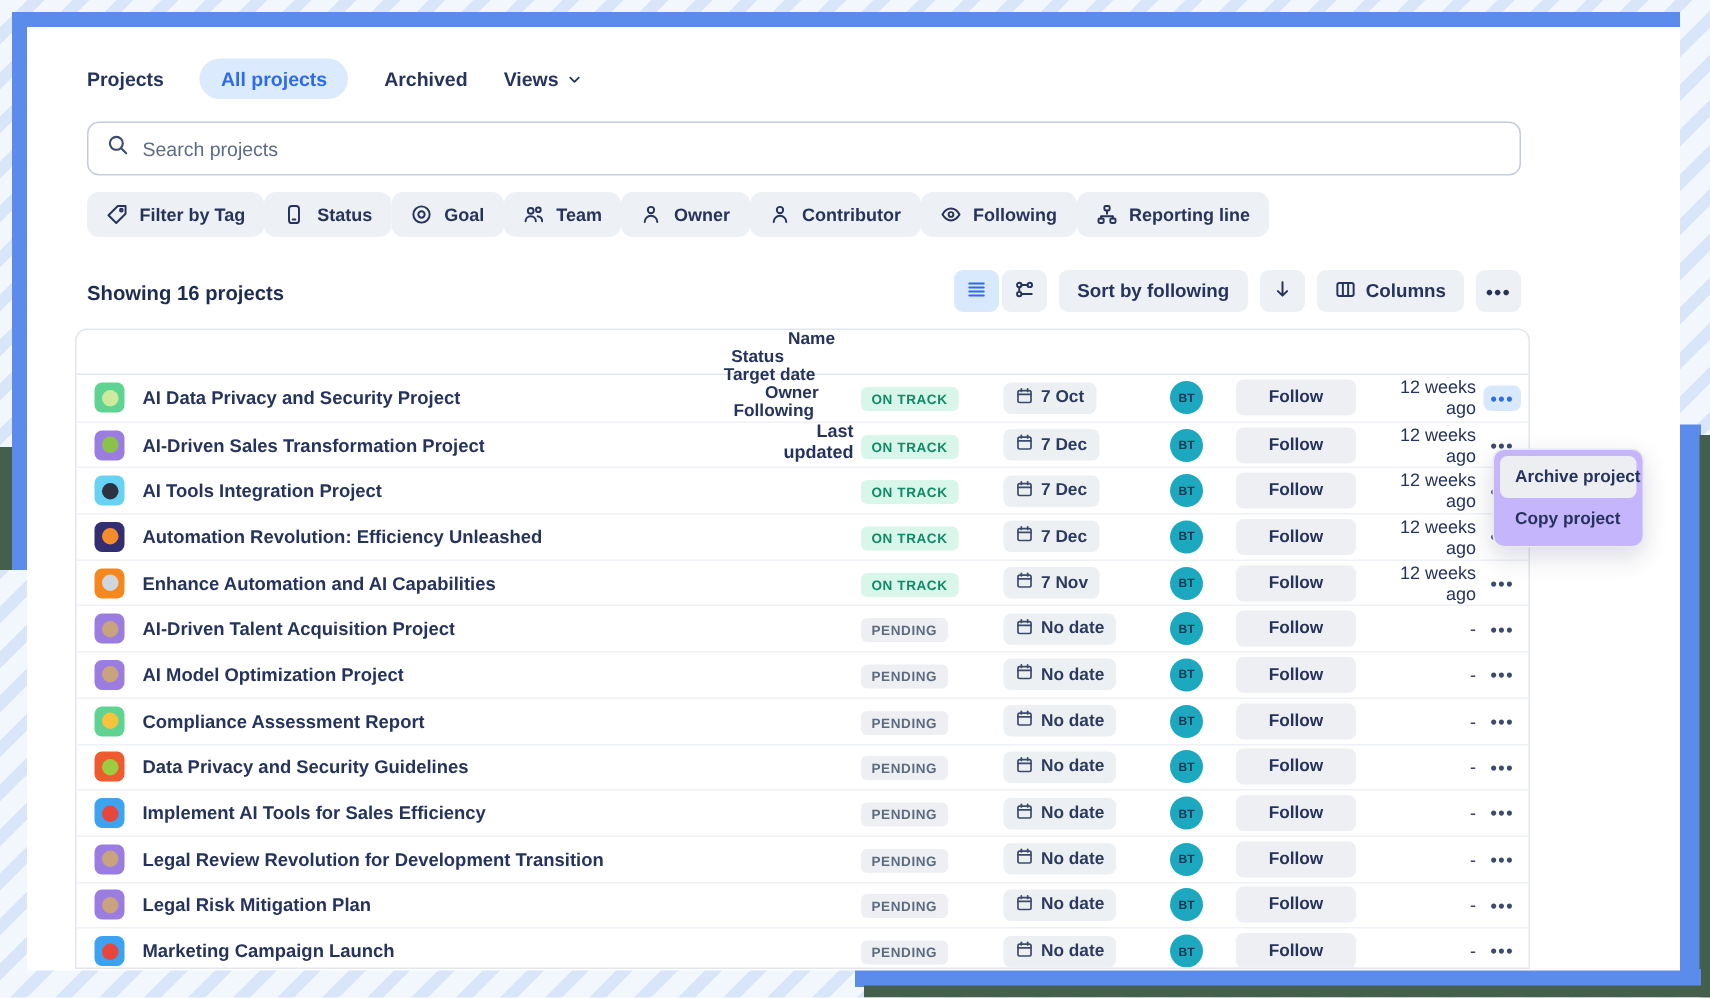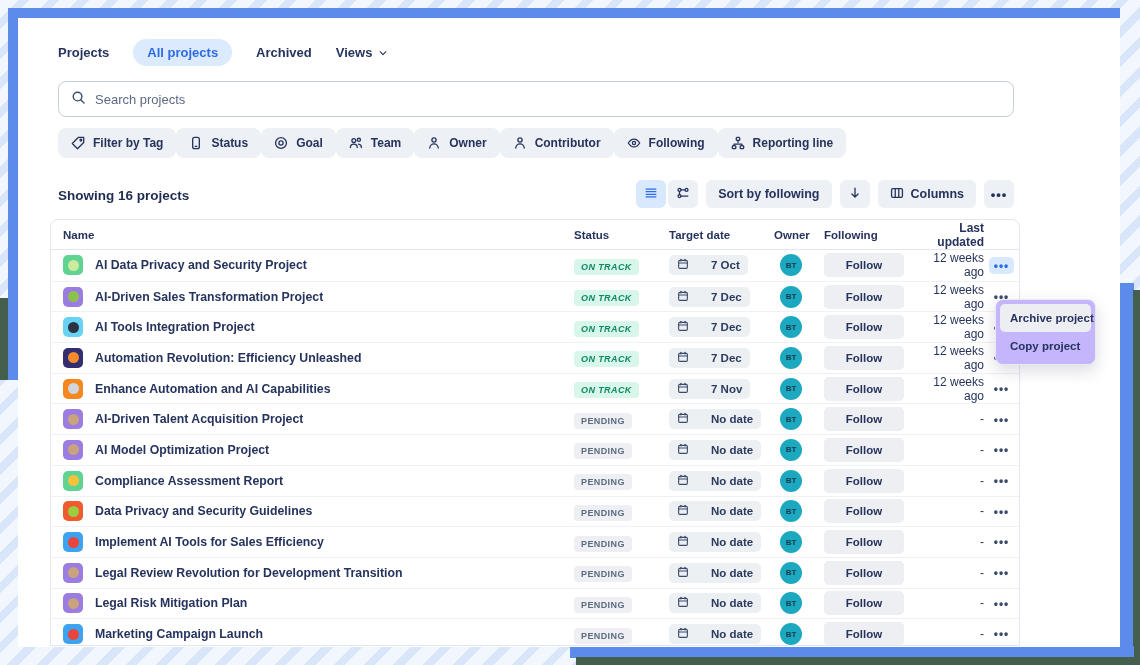--- a/index.html
+++ b/index.html
@@ -43,40 +43,40 @@
   .summary { position:absolute; left:40px; top:170px; font-size:13.5px; font-weight:700; color:#1f2c52; }
   .toolbar { position:absolute; top:162px; right:106px; display:flex; align-items:center; gap:8px; height:28px; }
   .tbtn { height:28px; background:#edf0f4; border:none; border-radius:6px; display:flex; align-items:center; justify-content:center; gap:7px; font-size:12.5px; font-weight:600; color:#26335d; cursor:pointer; font-family:"Liberation Sans",sans-serif; padding:0 12px; }
   .tbtn.icon-only { width:30px; padding:0; }
   .tbtn.view-active { background:#d9e9fd; }
   .view-group { display:flex; gap:2px; }
   .more-dots { font-size:13px; font-weight:700; letter-spacing:1px; color:#26335d; line-height:1; }
 
   
   .table { position:absolute; left:32px; top:201px; width:970px; height:427px; border:1px solid #e2e6ee; border-radius:8px 8px 0 0; overflow:hidden; background:#fff; }
-  .thead { display:flex; align-items:center; height:30px; border-bottom:1px solid #e2e6ee; font-size:11.5px; font-weight:600; color:#26335d; }
+  .thead { display:flex; align-items:center; height:30px; border-bottom:1px solid #e2e6ee; font-size:11.5px; font-weight:600; color:#26335d;flex-direction:column; }
   .trow { display:flex; align-items:center; height:30.7px; border-top:1px solid #eef1f5; cursor:pointer; }
   .trow:first-of-type { border-top:none; }
   .c-name { flex:1; display:flex; align-items:center; padding-left:12px; min-width:0; }
   .c-status { width:95px; }
   .c-target { width:105px; }
   .c-owner { width:50px; }
   .c-follow { width:92px; }
   .c-updated { width:68px; text-align:right; font-size:12px; color:#26335d; }
   .c-menu { width:35px; display:flex; justify-content:center; }
 
   .proj-icon { width:20px; height:20px; border-radius:5px; margin-right:12px; flex:none; display:flex; align-items:center; justify-content:center; }
   .proj-glyph { width:11px; height:11px; border-radius:50%; }
   .proj-name { font-size:12.3px; font-weight:600; color:#26335d; white-space:nowrap; overflow:hidden; text-overflow:ellipsis; }
 
   .badge { display:inline-block; font-size:9px; font-weight:700; letter-spacing:.4px; padding:3px 7px; border-radius:4px; }
-  .badge.on-track { color:#0e8a66; background:#d9f6eb;font-style:italic; }
+  .badge.on-track { color:#0e8a66; background:#d9f6eb; }
   .badge.pending  { color:#5c6b80; background:#edeff3; }
 
-  .date-pill { display:inline-flex; align-items:center; gap:22px; background:#edf0f3; border-radius:5px; padding:3px 8px; font-size:11.5px; font-weight:600; color:#2b3a5e; }
+  .date-pill { display:inline-flex; align-items:center; gap:5px; background:#edf0f3; border-radius:5px; padding:3px 8px; font-size:11.5px; font-weight:600; color:#2b3a5e; }
   .avatar { width:22px; height:22px; border-radius:50%; background:#1ca8bf; color:#14384f; font-size:8px; font-weight:700; display:flex; align-items:center; justify-content:center; margin-left:6px; }
   .follow-btn { width:80px; height:24px; background:#edeff3; border:none; border-radius:5px; font-size:11.5px; font-weight:600; color:#26335d; cursor:pointer; font-family:"Liberation Sans",sans-serif; }
   .row-menu { border:none; background:transparent; cursor:pointer; padding:2px 5px; border-radius:5px; line-height:1; }
   .row-menu .more-dots { font-size:12px; color:#3c4a6b; }
   .row-menu.open { background:#d9e9fd; }
   .row-menu.open .more-dots { color:#2e6be6; }
 
   
   .context-menu { position:absolute; left:995px; top:299px; width:101px; background:#c4b5fd; border:1px solid #e8eaf0; border-radius:8px; box-shadow:0 6px 16px rgba(30,40,70,.16); padding:4px; z-index:50; }
   .menu-item { padding:8px 10px; font-size:11.5px; font-weight:600; color:#26335d; border-radius:5px; white-space:nowrap; cursor:pointer; }

